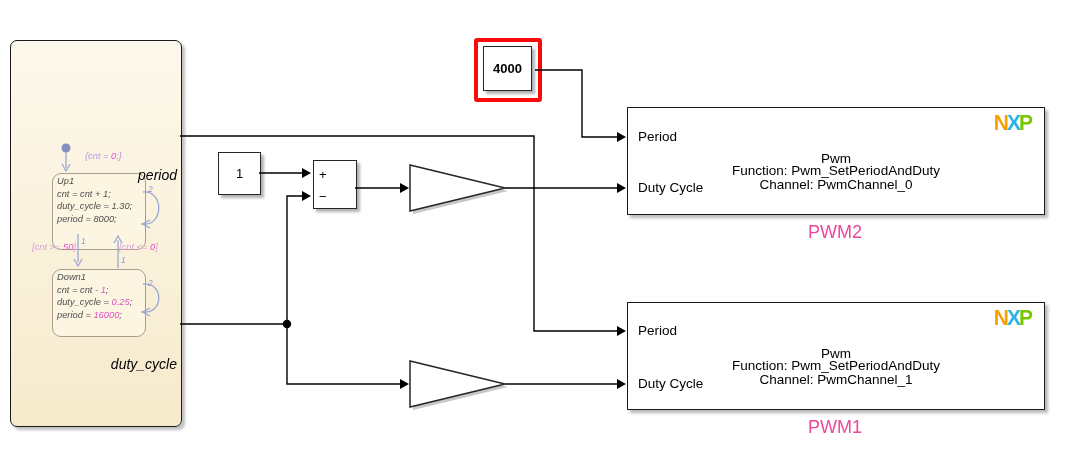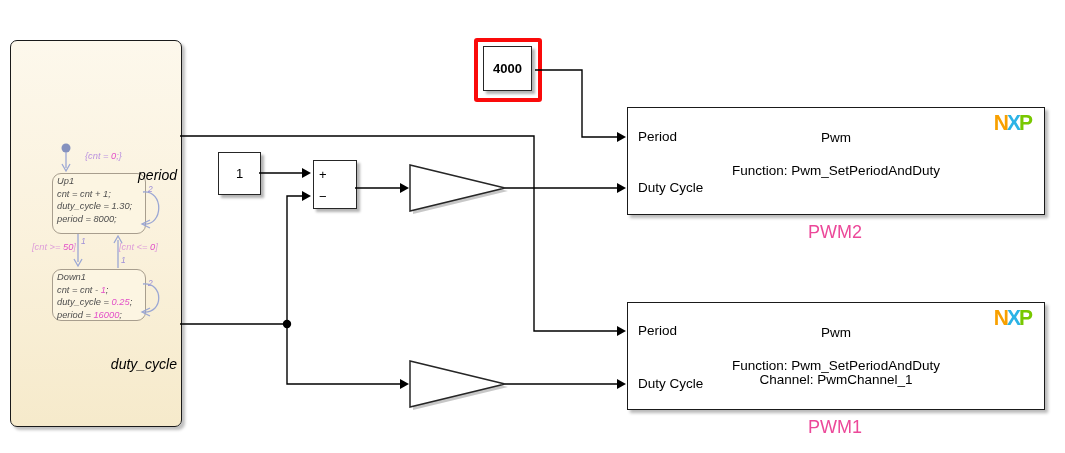--- a/index.html
+++ b/index.html
@@ -11,21 +11,21 @@
   #chart{
     position:absolute;left:10px;top:40px;width:170px;height:385px;
     border:1.7px solid #1a1a1a;border-radius:7px;
     background:linear-gradient(180deg,#FDF8EC 0%,#FAF1DB 55%,#F6EACB 100%);
     box-shadow:3px 3px 3px rgba(0,0,0,0.25);
     font-style:italic;
   }
   .sf-state{
     position:absolute;border:1.2px solid #A89E8E;border-radius:9px;
     background:#FCF5E2;color:#4F4F4F;font-size:9.3px;line-height:12.5px;
-    padding:1px 0 0 4px;white-space:nowrap;overflow:visible;
+    padding:1px 0 16px 4px;white-space:nowrap;overflow:visible;
   }
   .sf-num{color:#E24FC8;}
   .sf-cond{position:absolute;font-size:9.3px;color:#DE9ED9;white-space:nowrap;}
   .sf-action{position:absolute;font-size:9.3px;color:#BB93DF;white-space:nowrap;}
   .sf-seq{position:absolute;font-size:8.5px;color:#9F90D8;}
   .sf-out{
     position:absolute;right:4px;color:#000;font-size:14px;white-space:nowrap;
   }
   
   .blk{
@@ -42,21 +42,21 @@
   .gain-label{
     position:absolute;width:62px;text-align:center;font-size:12.5px;color:#000;
   }
   
   .pwm{
     position:absolute;left:627px;width:416px;height:106px;background:#fff;
     border:1.7px solid #1a1a1a;box-shadow:3px 3px 3px rgba(0,0,0,0.28);
     font-size:13.5px;color:#000;
   }
   .pwm .port{position:absolute;left:10px;white-space:nowrap;}
-  .pwm .title{position:absolute;left:0;right:0;text-align:center;}
+  .pwm .title{position:absolute;left:0;right:0;text-align:center;margin-top:21px;}
   .pwm .desc{position:absolute;left:0;right:0;top:56px;text-align:center;line-height:14px;}
   .pwm-name{
     position:absolute;left:627px;width:416px;text-align:center;
     font-size:18px;color:#ec4899;
   }
   .nxp{
     position:absolute;right:13px;top:3px;font-weight:800;font-size:21px;
     letter-spacing:-2px;font-family:"Liberation Sans",sans-serif;
     transform:scaleY(1.05);
   }
@@ -122,20 +122,21 @@
 
   <div class="gain-label" style="left:412px;top:181px;">32768</div>
   <div class="gain-label" style="left:412px;top:377px;">32768</div>
 
   <div class="pwm" style="top:107px;">
     <div class="port" style="top:21px;">Period</div>
     <div class="port" style="top:72px;">Duty Cycle</div>
     <div class="title" style="top:22px;">Pwm</div>
     <div class="desc">
       <div>Function: Pwm_SetPeriodAndDuty</div>
+      <div>Channel: PwmChannel_0</div>
     </div>
     <div class="nxp"><span class="n">N</span><span class="x">X</span><span class="p">P</span></div>
   </div>
   <div class="pwm-name" style="top:222px;">PWM2</div>
 
   <div class="pwm" style="top:302px;">
     <div class="port" style="top:20px;">Period</div>
     <div class="port" style="top:73px;">Duty Cycle</div>
     <div class="title" style="top:22px;">Pwm</div>
     <div class="desc">

